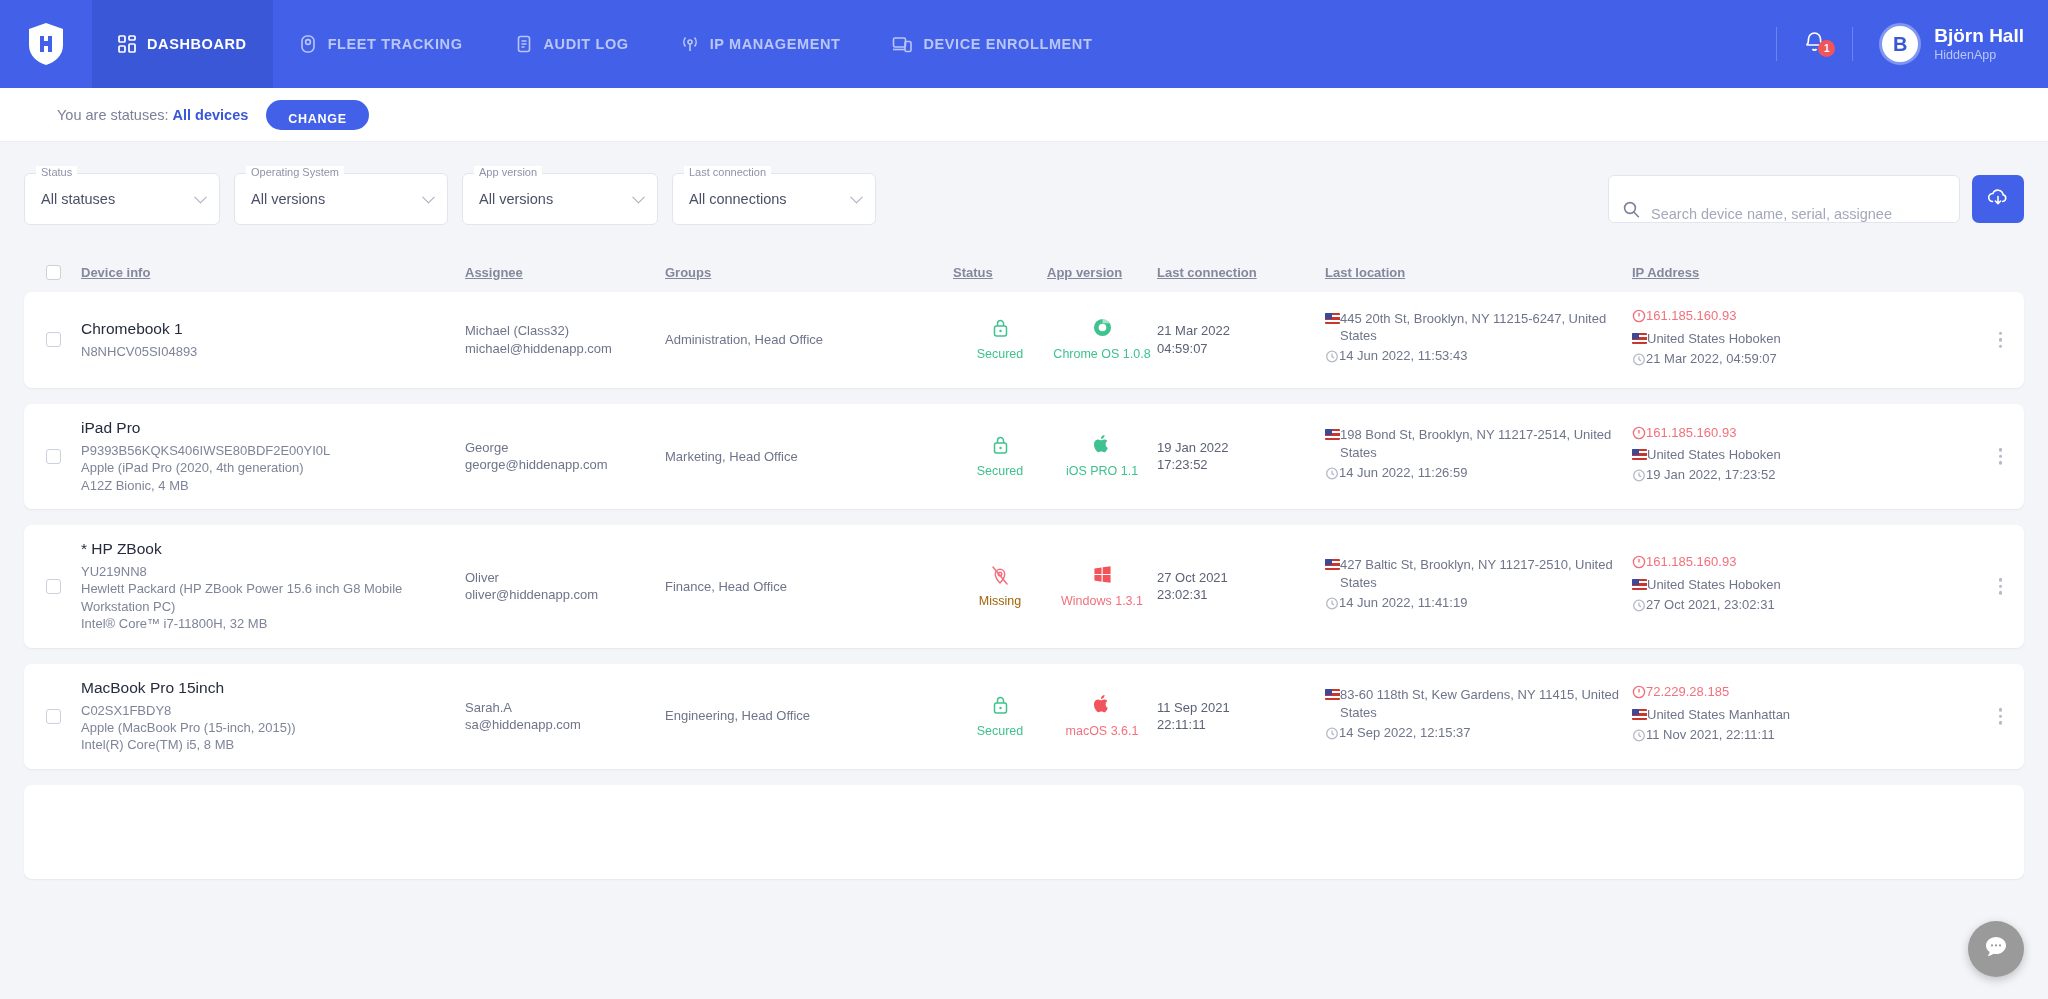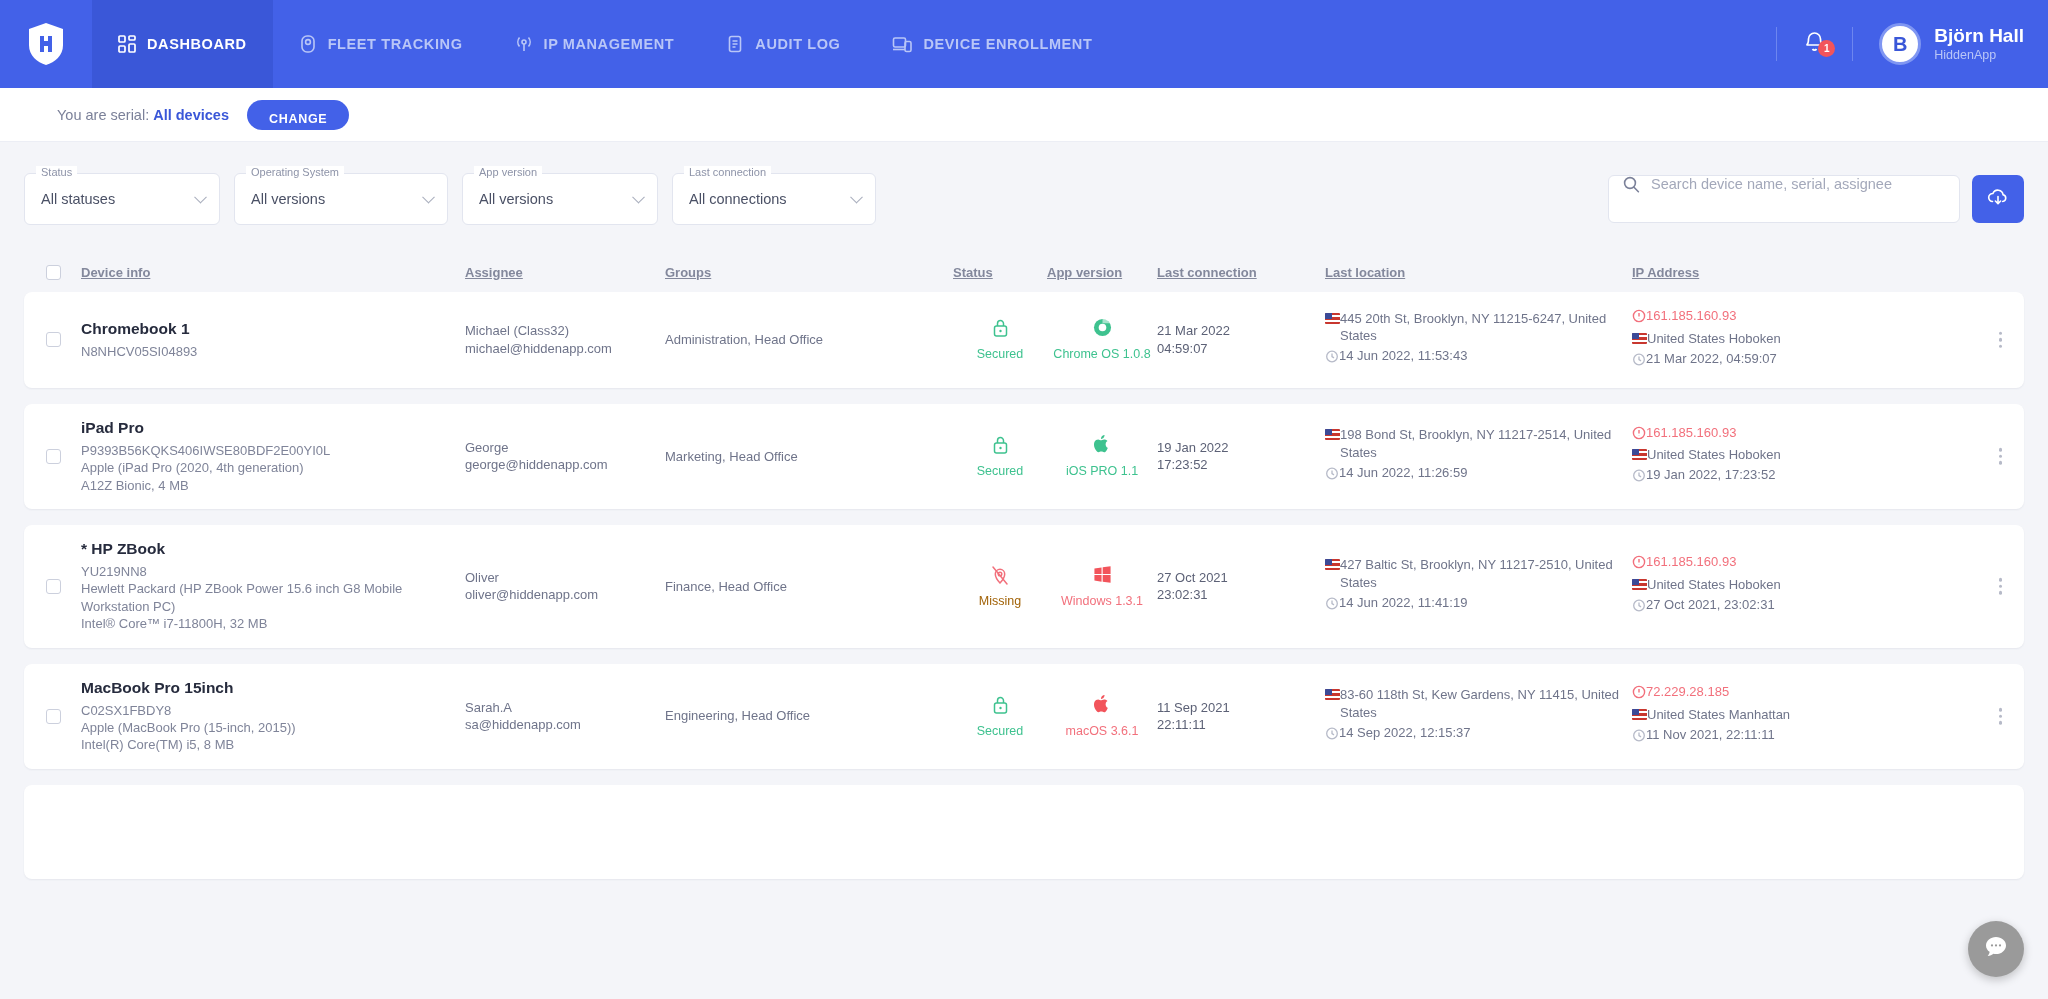--- a/index.html
+++ b/index.html
@@ -94,21 +94,21 @@
   .sel-value { padding-left: 16px; font-size: 14.5px; color: #4a5065; }
   .sel-caret {
     position: absolute; right: 14px; top: 50%; transform: translateY(-60%);
     width: 9px; height: 9px; border-right: 1.6px solid #a9aebd;
     border-bottom: 1.6px solid #a9aebd; transform: translateY(-70%) rotate(45deg);
   }
   .search-wrap { margin-left: auto; display: flex; align-items: center; gap: 12px; }
   .searchbox {
     width: 352px; height: 48px; background: #fff;
     border: 1px solid #e2e5ef; border-radius: 6px;
-    display: flex; align-items: flex-start; padding: 0 14px; gap: 11px;
+    display: flex; align-items: flex-end; padding: 0 14px; gap: 11px;
   }
   .searchbox input {
     border: none; outline: none; font-size: 14.5px; color: #4a5065;
     font-family: inherit; width: 100%; background: transparent;
   }
   .searchbox input::placeholder { color: #a3a8ba; }
   .dl-btn {
     width: 52px; height: 48px; background: #4361e8; border: none;
     border-radius: 7px; display: flex; align-items: center;
     justify-content: center; cursor: pointer;
@@ -132,21 +132,21 @@
   .c-loc  { flex: 0 0 307px; }
   .c-ip   { flex: 1 1 auto; }
 
   .row {
     background: #fff; border-radius: 8px; margin-bottom: 16px;
     box-shadow: 0 1px 2px rgba(40,50,90,.07);
     padding: 15px 22px; display: flex; align-items: flex-start;
     position: relative; min-height: 94px;
   }
   .row-inner { display: flex; width: 100%; align-items: center; }
-  .dev-name { font-size: 15.5px; font-weight: 700; color: #262b3d; margin-bottom: 5px; }
+  .dev-name { font-size: 15.5px; font-weight: 400; color: #262b3d; margin-bottom: 5px; }
   .dev-meta { font-size: 13px; color: #7f8499; line-height: 1.34; }
   .cell-txt { font-size: 13px; color: #6f748a; line-height: 1.36; }
   .cell-txt.dark { color: #5c6176; }
 
   .status { display: flex; flex-direction: column; align-items: center; gap: 4px; }
   .status-label { font-size: 12.5px; }
   .status.secured .status-label { color: #3ec28f; }
   .status.missing .status-label { color: #a16207; }
 
   .appver { display: flex; flex-direction: column; align-items: center; gap: 6px; }
@@ -218,36 +218,36 @@
           <rect x="3" y="1" width="12" height="16" rx="5"></rect>
             <circle cx="9" cy="7" r="2.4"></circle>
         </svg>
       </span>
       <span>FLEET TRACKING</span>
     </div>
 
     <div class="navitem">
       <span class="ico">
         <svg width="18" height="18" viewBox="0 0 18 18" fill="none" stroke="currentColor" stroke-width="1.6">
+          <rect x="3.5" y="1.5" width="11" height="15" rx="2"></rect>
+            <path d="M6.5 6h5M6.5 9h5M6.5 12h3"></path>
+        </svg>
+      </span>
+      <span>AUDIT LOG</span>
+    </div>
+
+    <div class="navitem">
+      <span class="ico">
+        <svg width="18" height="18" viewBox="0 0 18 18" fill="none" stroke="currentColor" stroke-width="1.6">
           <circle cx="9" cy="7" r="2"></circle>
             <path d="M4.5 2.5a7 7 0 000 9M13.5 2.5a7 7 0 010 9"></path>
             <path d="M9 9 v7"></path>
         </svg>
       </span>
       <span>IP MANAGEMENT</span>
-    </div>
-
-    <div class="navitem">
-      <span class="ico">
-        <svg width="18" height="18" viewBox="0 0 18 18" fill="none" stroke="currentColor" stroke-width="1.6">
-          <rect x="3.5" y="1.5" width="11" height="15" rx="2"></rect>
-            <path d="M6.5 6h5M6.5 9h5M6.5 12h3"></path>
-        </svg>
-      </span>
-      <span>AUDIT LOG</span>
     </div>
 
     <div class="navitem">
       <span class="ico">
         <svg width="20" height="18" viewBox="0 0 20 18" fill="none" stroke="currentColor" stroke-width="1.6">
           <rect x="1.5" y="3" width="12" height="9" rx="1.5"></rect>
             <path d="M1 14.5h12"></path>
           <rect x="13" y="6.5" width="6" height="10" rx="1.5"></rect>
         </svg>
       </span>
@@ -272,21 +272,21 @@
       <div>
         <div class="user-name">Björn Hall</div>
         <div class="user-org">HiddenApp</div>
       </div>
     </div>
   </div>
 </div>
 
 <div class="viewbar">
   <div class="viewbar-text">
-    <span>You are serial:</span>
+    <span>You are statuses:</span>
     <b>All devices</b>
   </div>
   <button class="change-btn">CHANGE</button>
 </div>
 
 <div class="content">
 
   <div class="filterbar">
     <div class="sel w1">
       <span class="sel-label">Status</span>

